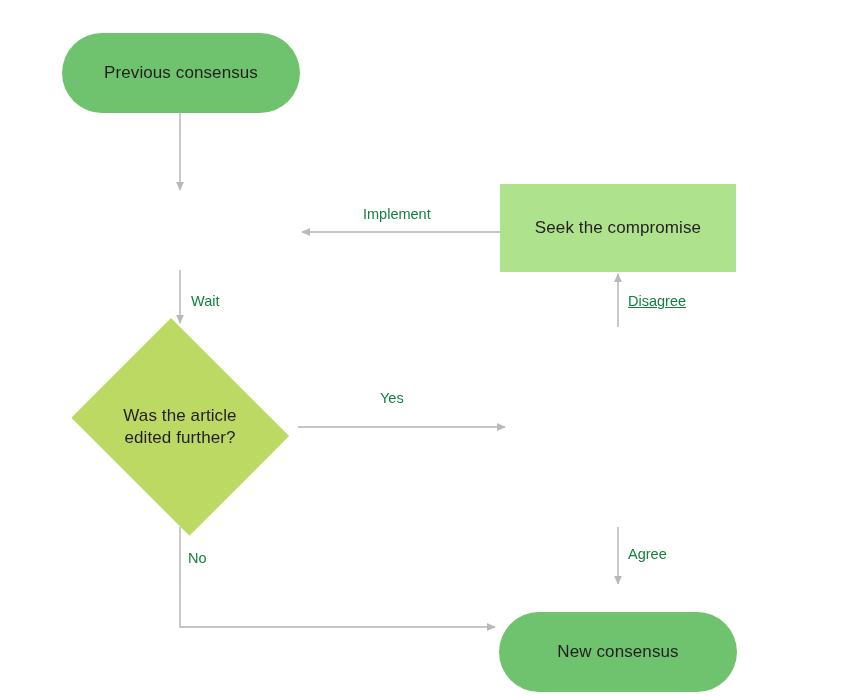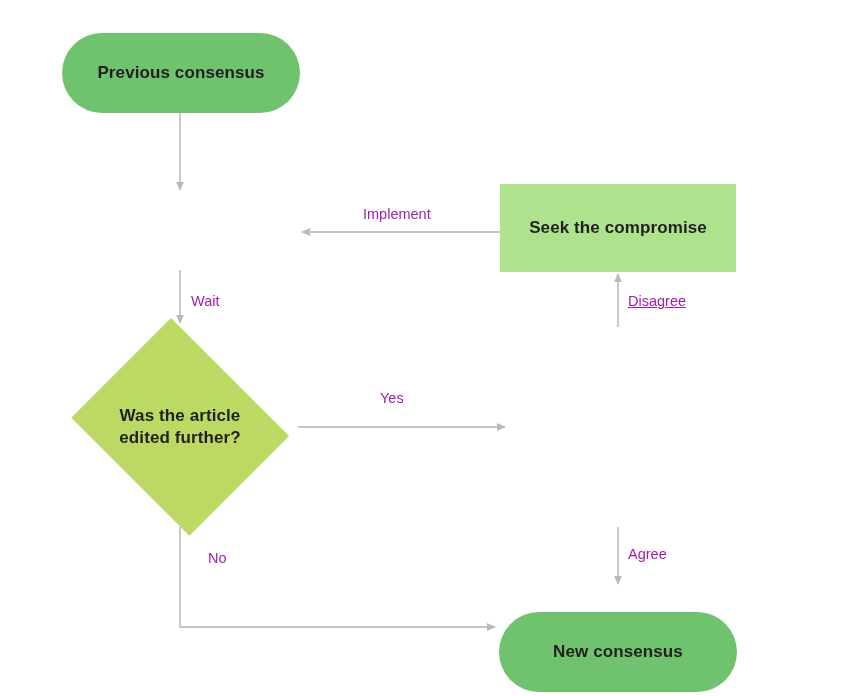--- a/index.html
+++ b/index.html
@@ -36,21 +36,20 @@
     font-size: 17px;
     line-height: 22px;
     letter-spacing: 0.1px;
     z-index: 3;
   }
   .node .label {
     position: relative;
     z-index: 4;
     white-space: pre-line;
     pointer-events: none;
-    font-weight: bold;
   }
   
   .node.terminal {
     border-radius: 42px;
     background: #6fc36e;
   }
   
   .node.process {
     background: #aee28d;
   }
@@ -63,21 +62,21 @@
     left: 50%;
     top: 50%;
     width: 70.71%;
     height: 70.71%;
     transform: translate(-50%, -50%) rotate(45deg);
     background: #bcd964;
     z-index: 1;
   }
   .edge-label {
     position: absolute;
-    color: #a21caf;
+    color: #15803d;
     font-size: 14.5px;
     line-height: 16px;
     white-space: nowrap;
     z-index: 5;
   }
 </style>
 </head>
 <body>
 
 <div id="canvas">
@@ -123,16 +122,16 @@
 
 
   <div class="node terminal" style="left:499px; top:612px; width:238px; height:80px;">
     <span class="label">New consensus</span>
   </div>
 
   <span class="edge-label" style="left:191px; top:293px;">Wait</span>
   <span class="edge-label" style="left:363px; top:206px;">Implement</span>
   <span class="edge-label" style="left:628px; top:293px;text-decoration:underline;">Disagree</span>
   <span class="edge-label" style="left:380px; top:390px;">Yes</span>
-  <span class="edge-label" style="left:208px; top:550px;text-align:center;">No</span>
+  <span class="edge-label" style="left:188px; top:550px;text-align:center;">No</span>
   <span class="edge-label" style="left:628px; top:546px;">Agree</span>
 
 </div>
 
 </body></html>

